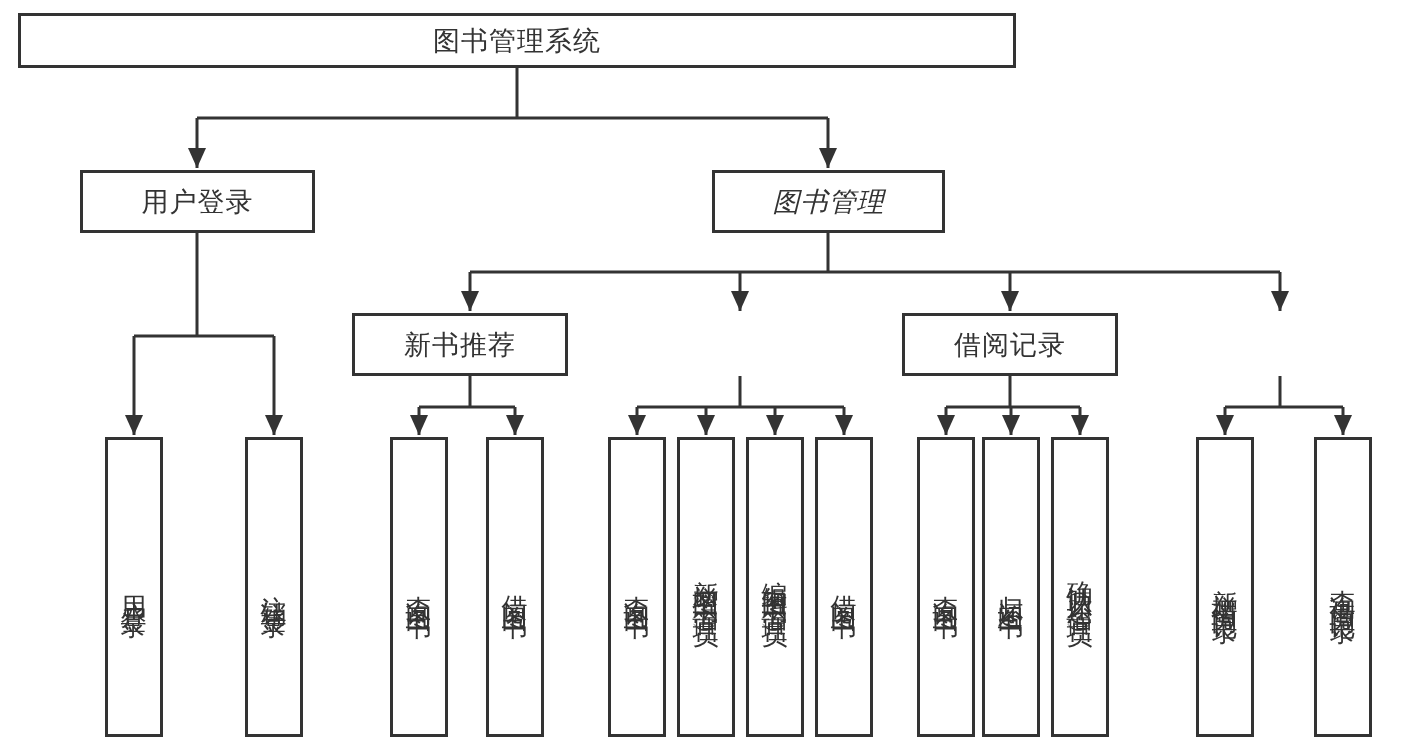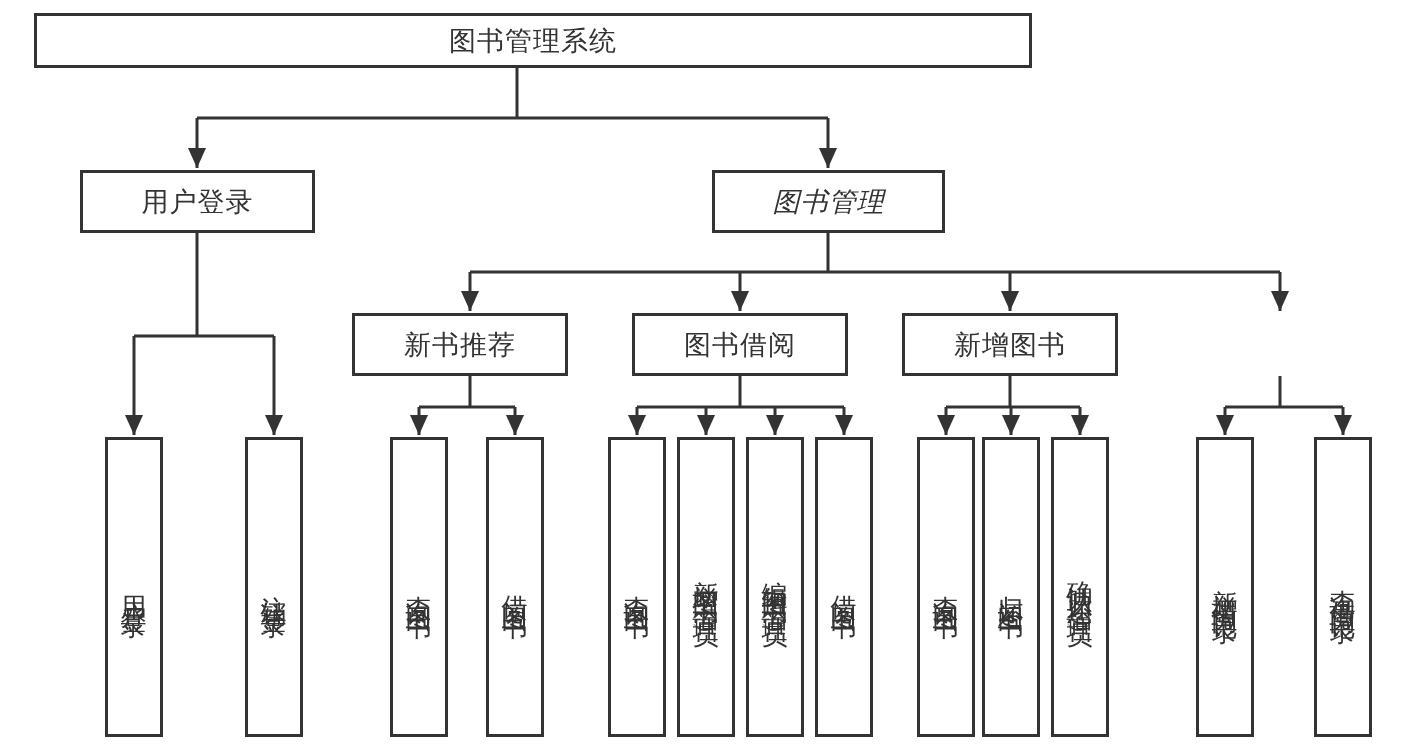--- a/index.html
+++ b/index.html
@@ -22,21 +22,21 @@
 
   .hnode{
     position:absolute;
     border:3px solid var(--ink);
     background:var(--bg);
     display:flex;align-items:center;justify-content:center;
     font-size:27px;color:var(--ink);
     letter-spacing:1px;
     white-space:nowrap;
   }
-  .root{left:18px;top:13px;width:998px;height:55px;margin-left:16px;}
+  .root{left:18px;top:13px;width:998px;height:55px;}
   .l2a{left:80px;top:170px;width:235px;height:63px;}
   .l2b{left:712px;top:170px;width:233px;height:63px;font-style:italic;}
   .l3{top:313px;width:216px;height:63px;}
 
   .leaf{
     position:absolute;
     top:437px;width:58px;height:300px;
     border:3px solid var(--ink);
     background:var(--bg);
     display:flex;align-items:center;justify-content:center;
@@ -105,22 +105,21 @@
     <line x1="1225" y1="407" x2="1225" y2="435" marker-end="url(#arr)"></line>
     <line x1="1343" y1="407" x2="1343" y2="435" marker-end="url(#arr)"></line>
   </svg>
 
   <div class="hnode root">图书管理系统</div>
 
   <div class="hnode l2a">用户登录</div>
   <div class="hnode l2b">图书管理</div>
 
   <div class="hnode l3" style="left:352px">新书推荐</div>
-  <div class="hnode l3" style="left:632px">图书借阅</div>
-  <div class="hnode l3" style="left:902px">新增图书</div>
+  <div class="hnode l3" style="left:902px">借阅记录</div>
 
   <div class="leaf" style="left:105px">
     <span>用户登录</span>
   </div>
   <div class="leaf" style="left:245px">
     <span>注销登录</span>
   </div>
 
   <div class="leaf" style="left:390px">
     <span>查询图书</span>

